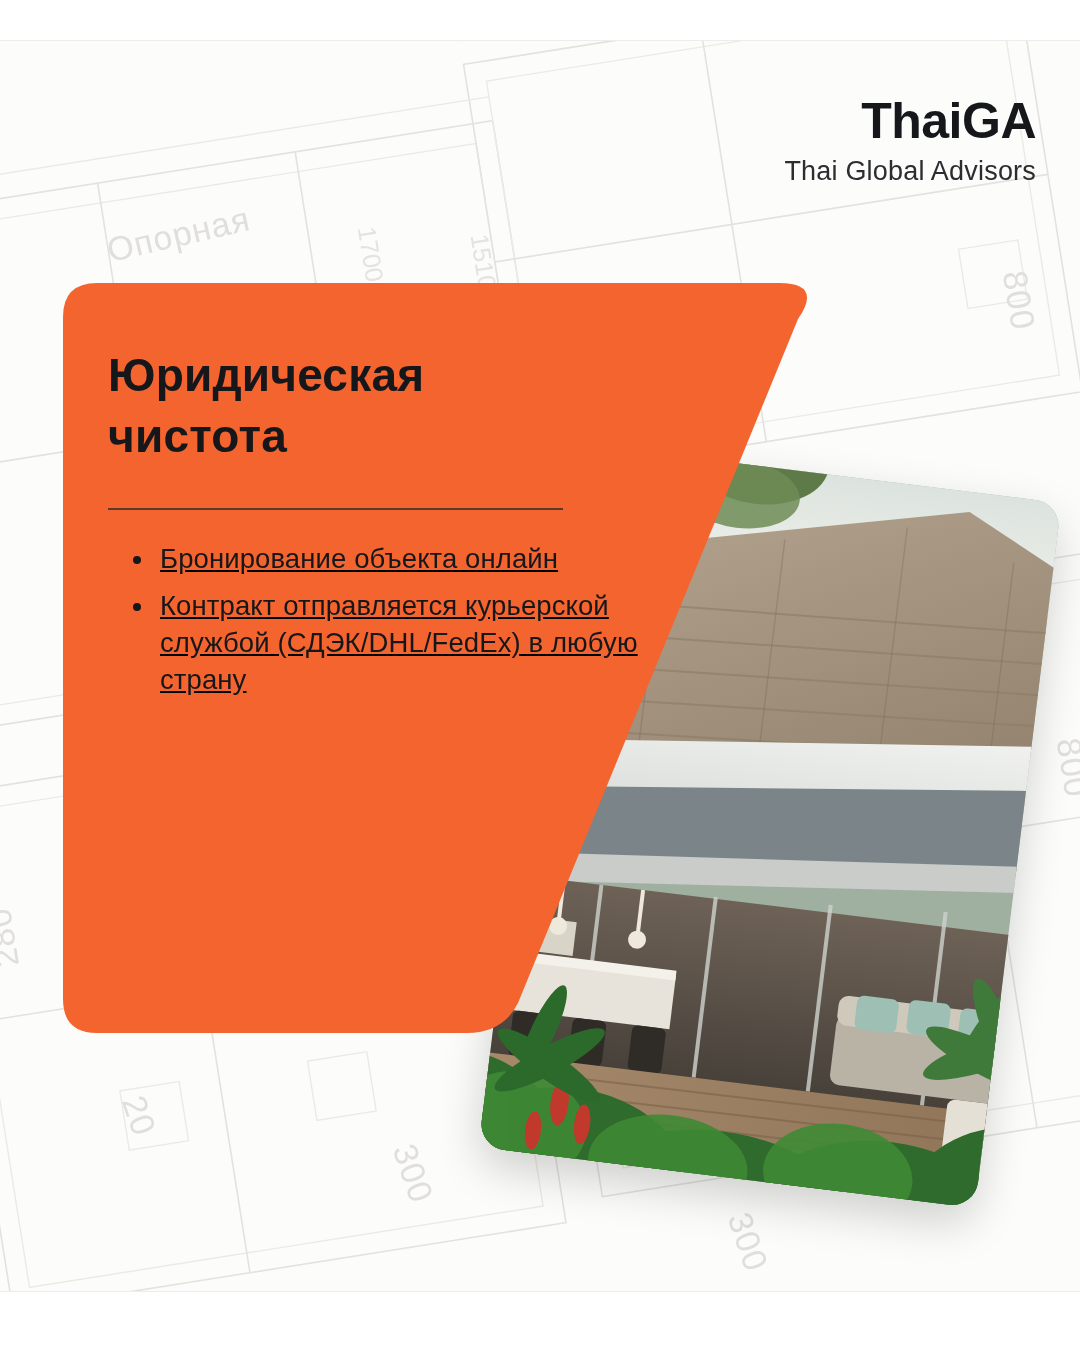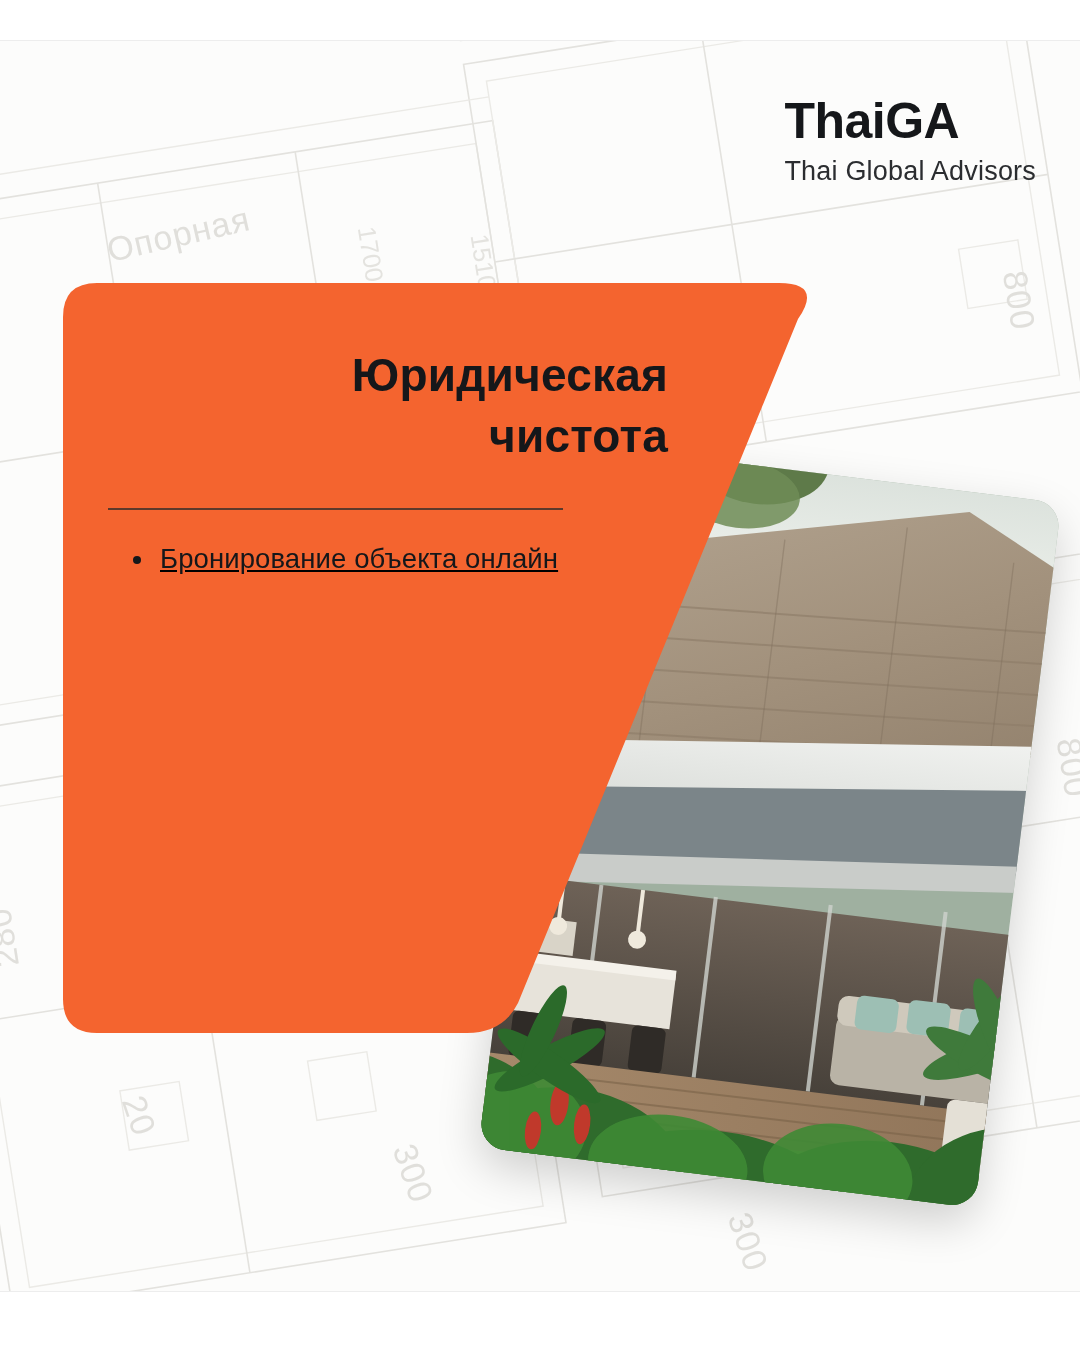--- a/index.html
+++ b/index.html
@@ -71,20 +71,21 @@
     z-index: 5;
   }
   .band-line.top { top: 40px; }
   .band-line.bottom { bottom: 58px; }
 
   
   .logo {
     position: absolute;
     top: 96px;
     right: 44px;
+    text-align: right;
     z-index: 8;
   }
   .logo-main {
     font-size: 50px;
     font-weight: bold;
     color: #15171a;
     letter-spacing: -0.5px;
     line-height: 1;
   }
   .logo-sub {
@@ -129,21 +130,20 @@
     width: 560px;
     z-index: 7;
   }
   .panel-title {
     font-size: 46px;
     font-weight: bold;
     color: #15171a;
     line-height: 1.32;
     letter-spacing: 0.2px;
     margin: 0;
-    text-align: right;
   }
   .divider {
     margin: 42px 0 30px 0;
     width: 455px;
     height: 2px;
     background: #2b2b2b;
     opacity: 0.75;
   }
   .bullets {
     margin: 12px;
@@ -409,17 +409,18 @@
   </div>
 
   <div class="panel-content">
     <h1 class="panel-title">
       <span>Юридическая</span><br>
       <span>чистота</span>
     </h1>
     <div class="divider"></div>
     <ul class="bullets">
       <li>Бронирование объекта онлайн</li>
+      <li>Контракт отправляется курьерской службой (СДЭК/DHL/FedEx) в любую страну</li>
     </ul>
   </div>
 
 
 </div>
 
 </body></html>

